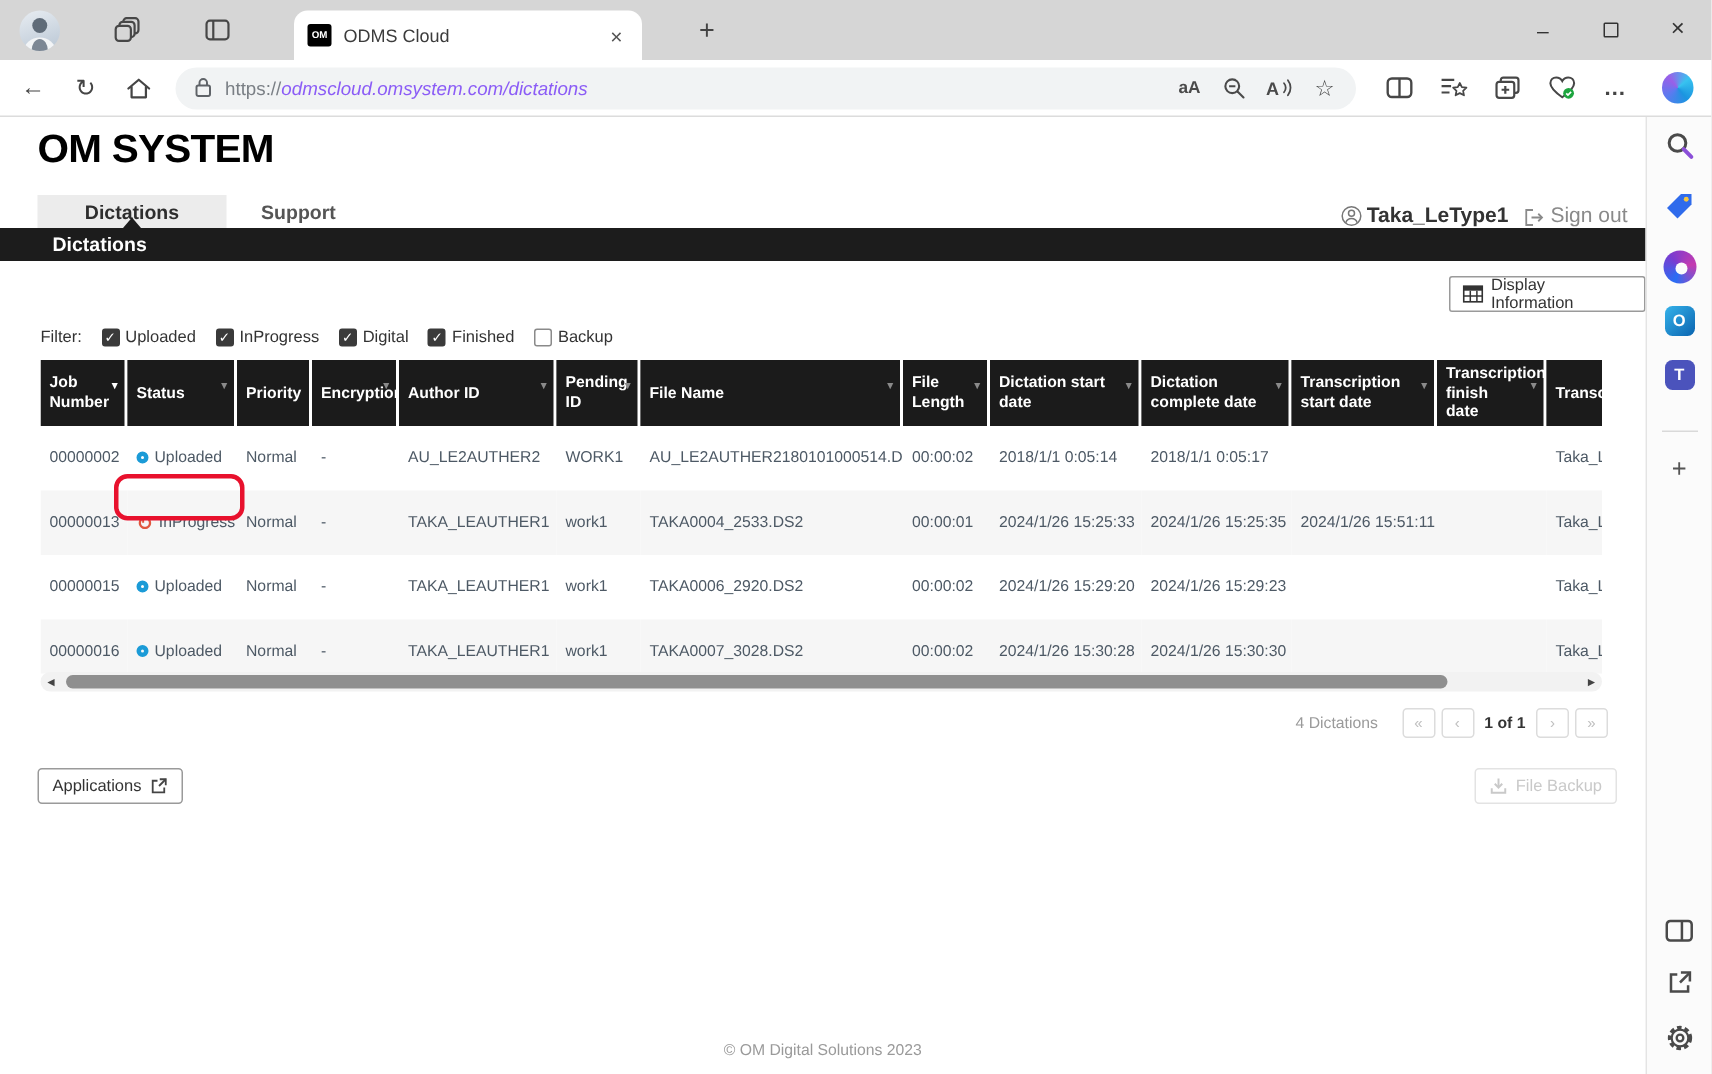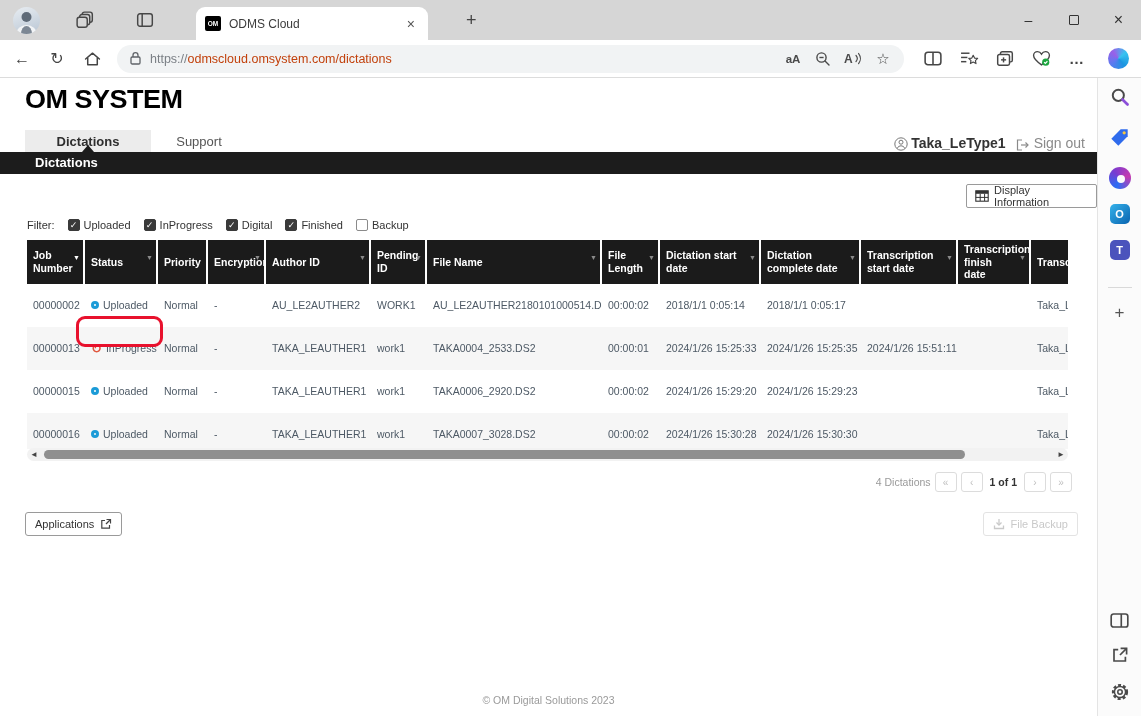--- a/index.html
+++ b/index.html
@@ -20,21 +20,21 @@
   .newtab { font-size:18px; color:#444; margin-left:12px; padding:0 6px; }
   .wincontrols { margin-left:auto; display:flex; align-items:center; height:40px; }
   .winbtn { width:45px; height:40px; display:flex; align-items:center; justify-content:center; color:#333; font-size:14px; }
   .maxbox { width:10px; height:10px; border:1.3px solid #333; border-radius:1px; }
 
   .toolbar { position:absolute; top:40px; left:0; width:1141px; height:38px; background:#fff; border-bottom:1px solid #dcdcdc; display:flex; align-items:center; }
   .nav-ic { width:26px; height:26px; display:flex; align-items:center; justify-content:center; color:#454545; font-size:16px; margin-left:9px; flex:none; }
   .pill { flex:1; height:28px; background:#f1f3f4; border-radius:14px; margin:0 8px 0 12px; display:flex; align-items:center; padding:0 6px 0 12px; min-width:0; }
   .url { font-size:12.5px; white-space:nowrap; overflow:hidden; margin-left:8px; }
   .url .proto { color:#7a7f85; }
-  .url .host { color:#c2410c; }
+  .url .host { color:#8b5cf6;font-style:italic; }
   .pill-ic { width:30px; height:26px; display:flex; align-items:center; justify-content:center; color:#4a4a4a; flex:none; font-size:13px;font-weight:bold; }
   .trans { font-size:11.5px; color:#4a4a4a; letter-spacing:0; }
   .star-g { font-size:15px; color:#4a4a4a; }
   .after-pill { display:flex; align-items:center; margin-right:6px; }
   .after-pill .chrome-ic { margin-left:6px; }
   .more-g { font-size:15px; font-weight:bold; color:#444; letter-spacing:1px; }
   .copilot { width:21px; height:21px; border-radius:50%; background:conic-gradient(from 140deg,#1b95e0,#5a7bf0,#9a5fe8,#38c3f0,#1b95e0); margin:0 12px 0 10px; flex:none; }
 
   
   .sidebar { position:absolute; top:78px; left:1097px; width:44px; height:638px; background:#fbfbfb; border-left:1px solid #e4e4e4; }
@@ -43,21 +43,21 @@
   .m365::after { content:""; position:absolute; width:8px; height:8px; border-radius:50%; background:#fbfbfb; left:8px; top:8px; }
   .outlook { width:20px; height:20px; border-radius:5px; background:linear-gradient(135deg,#35b2ea,#0a64b0); color:#fff; font-size:11px; font-weight:bold; display:flex; align-items:center; justify-content:center; }
   .teams { width:20px; height:20px; border-radius:5px; background:#4b53bc; color:#fff; font-size:11px; font-weight:bold; display:flex; align-items:center; justify-content:center; }
   .side-div { position:absolute; left:10px; width:24px; border-top:1px solid #d9d9d9; }
   .side-plus { font-size:17px; color:#555; }
 
   
   .page { position:absolute; top:78px; left:0; width:1097px; height:638px; background:#fff; overflow:hidden; }
   .logo { position:absolute; left:25px; top:6px; font-size:27px; font-weight:900; color:#000; letter-spacing:-0.5px; transform:scaleY(0.97); }
   .navrow { position:absolute; left:25px; top:52px; display:flex; height:22px; }
-  .navtab { height:22px; display:flex; align-items:center; justify-content:center; font-size:13px; }
+  .navtab { height:22px; display:flex; align-items:center; justify-content:center; font-size:13px;font-weight:bold; }
   .navtab.active { width:126px; background:#ececec; font-weight:bold; color:#2e2e2e; }
   .navtab.plain { width:96px; color:#555; }
   .userrow { position:absolute; right:12px; top:57px; display:flex; align-items:flex-end; font-size:14px; }
   .username { font-weight:bold; color:#333; margin-left:3px; }
   .signout { color:#8a8a8a; margin-left:4px; }
   .banner { position:absolute; left:0; top:74px; width:1097px; height:22px; background:#1c1c1c; color:#fff; font-size:13px; font-weight:bold; line-height:22px; padding-left:35px; }
   .notch { position:absolute; left:82px; top:67px; width:0; height:0; border-left:6px solid transparent; border-right:6px solid transparent; border-bottom:7px solid #1c1c1c; }
 
   .dispinfo { position:absolute; left:966px; top:106px; height:24px; background:#fff; border:1px solid #9a9a9a; border-radius:2px; display:flex; align-items:center; gap:5px; padding:0 8px; font-size:11px; color:#333; }
 
@@ -77,21 +77,21 @@
   .stcell { display:flex; align-items:center; gap:4px; }
   .ic-up { width:8px; height:8px; border:3px solid #1b9bd7; border-radius:50%; flex:none; }
   .ic-prog { color:#e0573e; font-size:13px; font-weight:bold; line-height:1; flex:none; }
   .hilite { position:absolute; left:76px; top:238px; width:87px; height:31px; border:3px solid #e8112d; border-radius:9px; pointer-events:none; }
 
   .hscroll { position:absolute; left:27px; top:370px; width:1041px; height:13px; background:#f2f2f2; border-radius:7px; display:flex; align-items:center; }
   .harrow { width:14px; text-align:center; font-size:8px; color:#444; }
   .hthumb { position:absolute; left:17px; width:921px; height:9px; top:2px; background:#8f8f8f; border-radius:5px; }
 
   .pagerow { position:absolute; right:25px; top:394px; display:flex; align-items:center; gap:4px; font-size:10.5px; }
-  .pagecount { color:#9a9a9a; margin-right:0;text-align:center; }
+  .pagecount { color:#9a9a9a; margin-right:12px;text-align:center; }
   .pbtn { width:22px; height:20px; border:1px solid #dcdcdc; border-radius:3px; background:#fff; color:#c0c0c0; display:flex; align-items:center; justify-content:center; font-size:10px; }
   .pageof { color:#333; font-weight:bold; margin:0 3px; }
 
   .btn { position:absolute; top:434px; height:24px; border:1px solid #9a9a9a; border-radius:3px; background:#fff; display:flex; align-items:center; gap:6px; padding:0 9px; font-size:11px; color:#333; }
   .btn.apps { left:25px;align-items:center; }
   .btn.backup { right:19px; border-color:#e3e3e3; color:#c9c9c9; }
 
   .footer { position:absolute; left:0; top:616px; width:1097px; text-align:center; font-size:10.5px; color:#9a9a9a; }
   svg { display:block; }
 </style>

